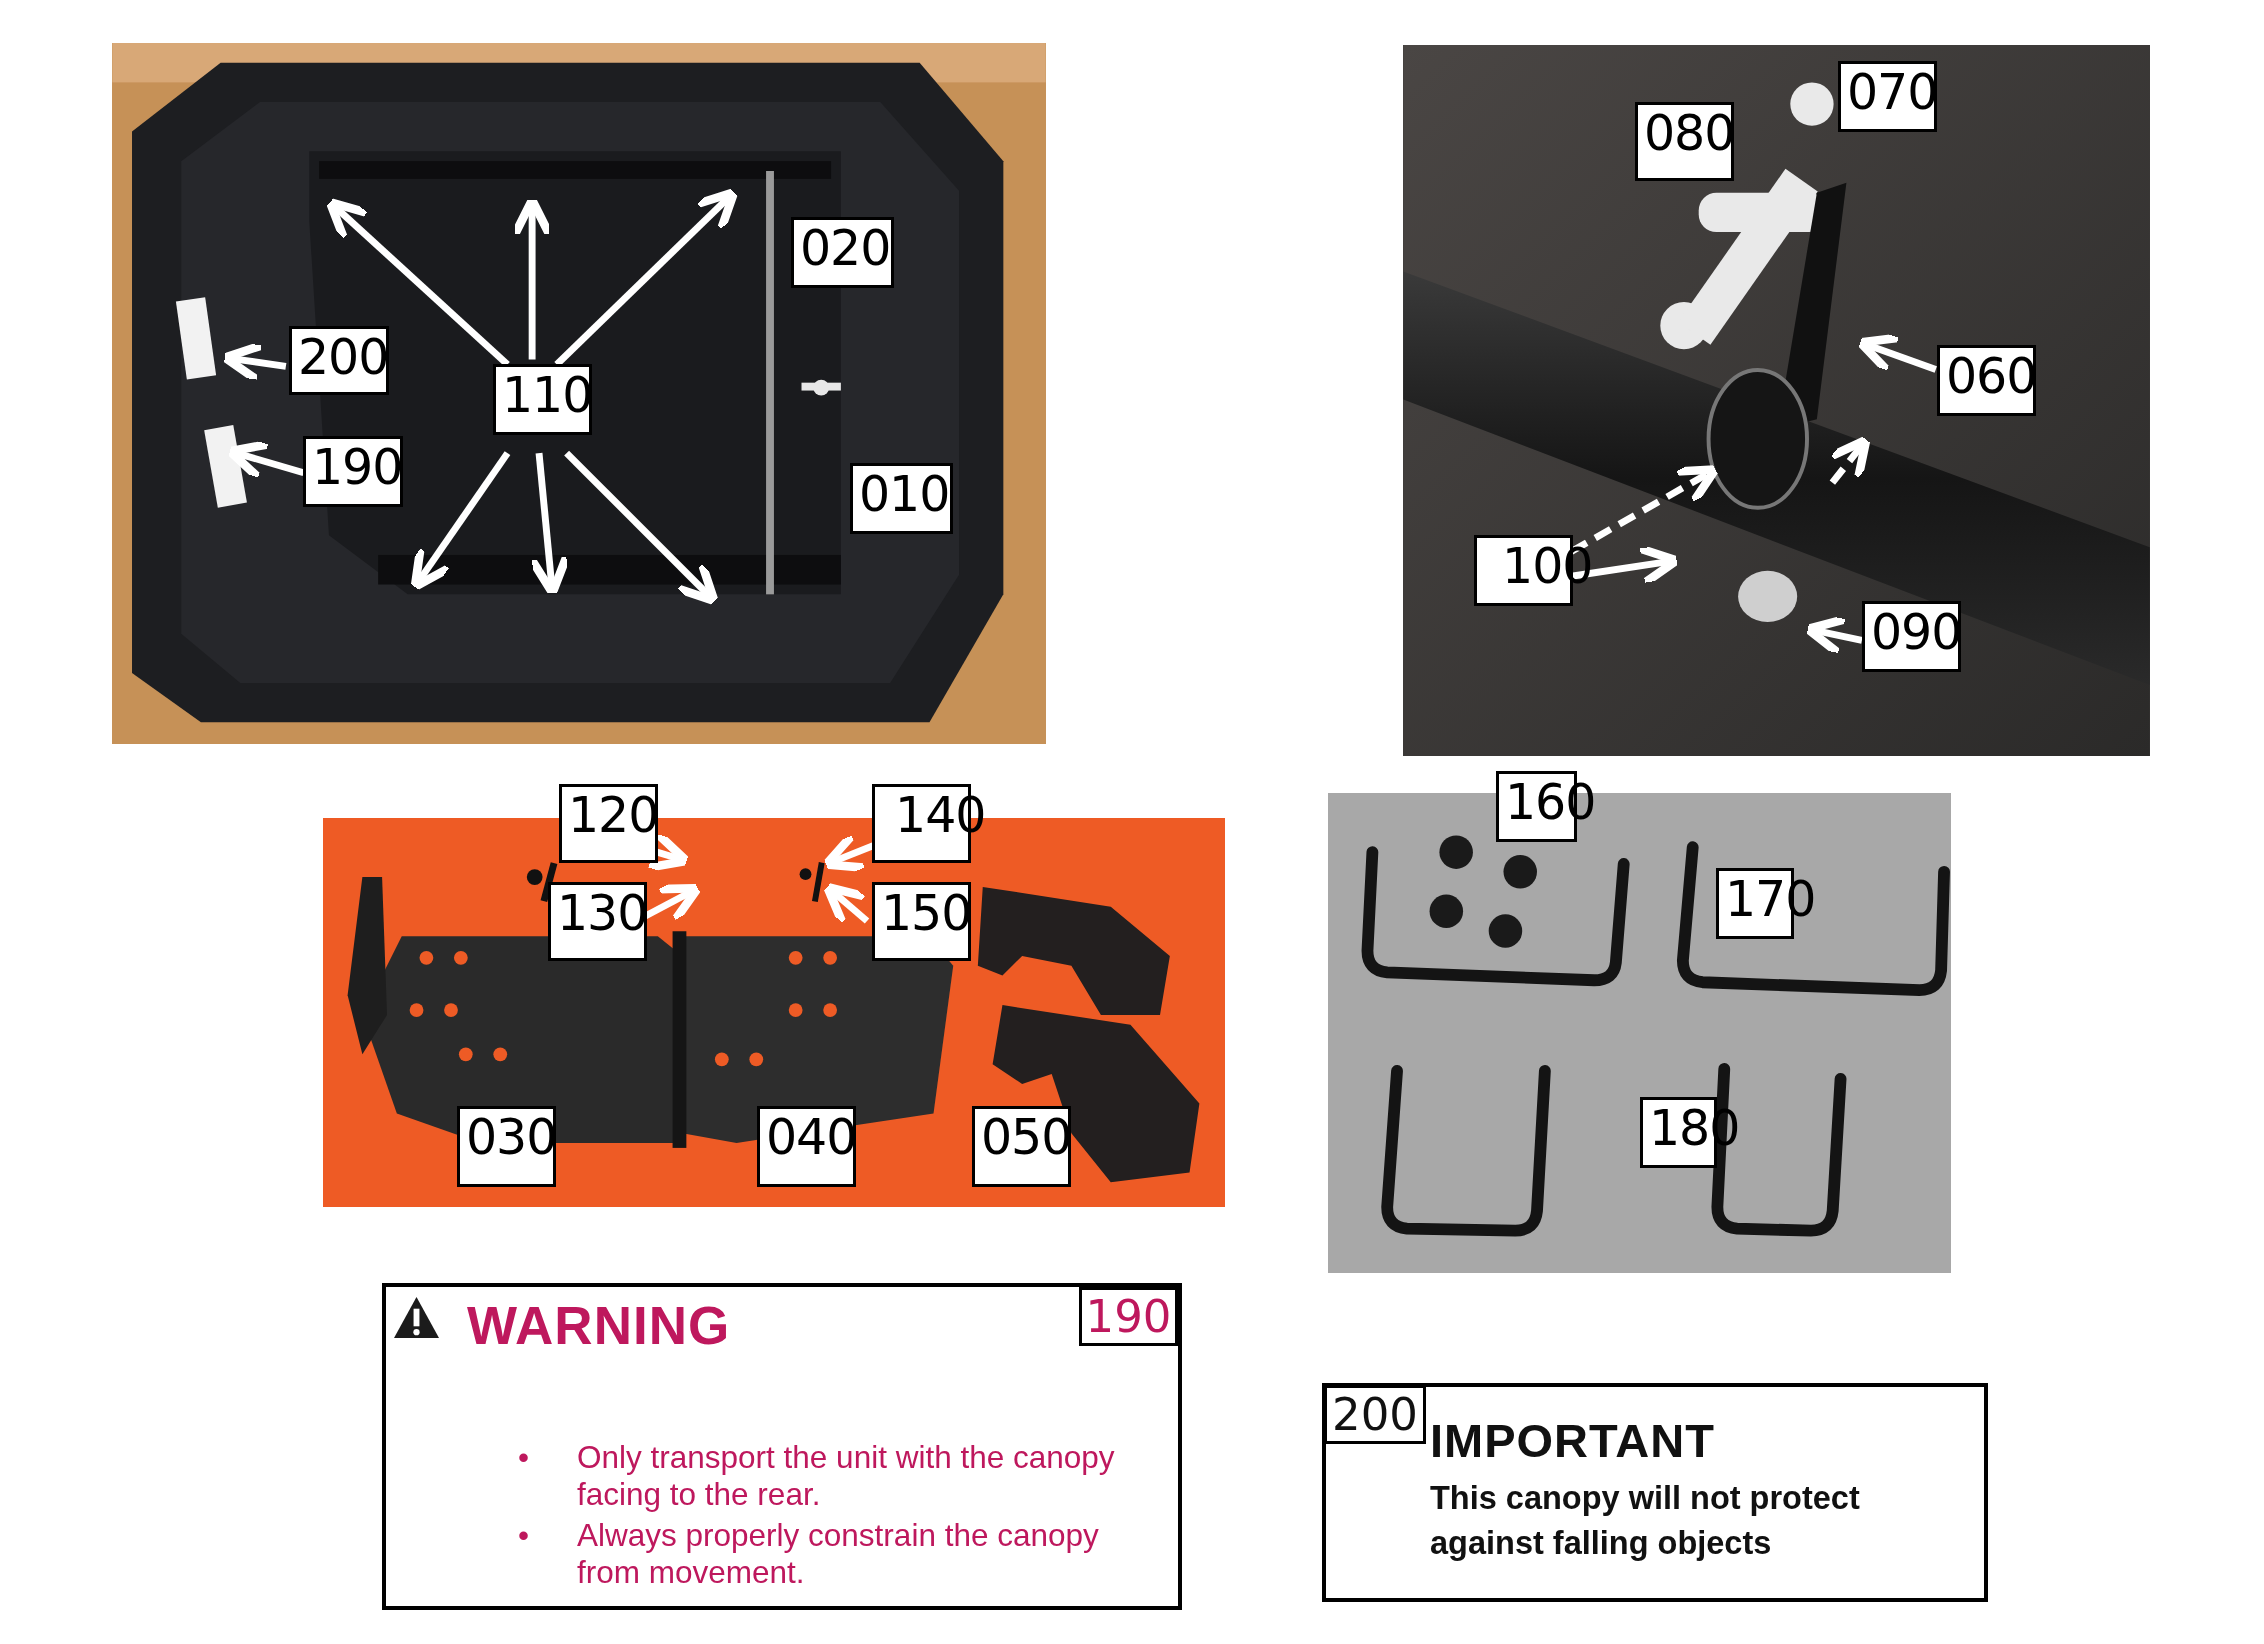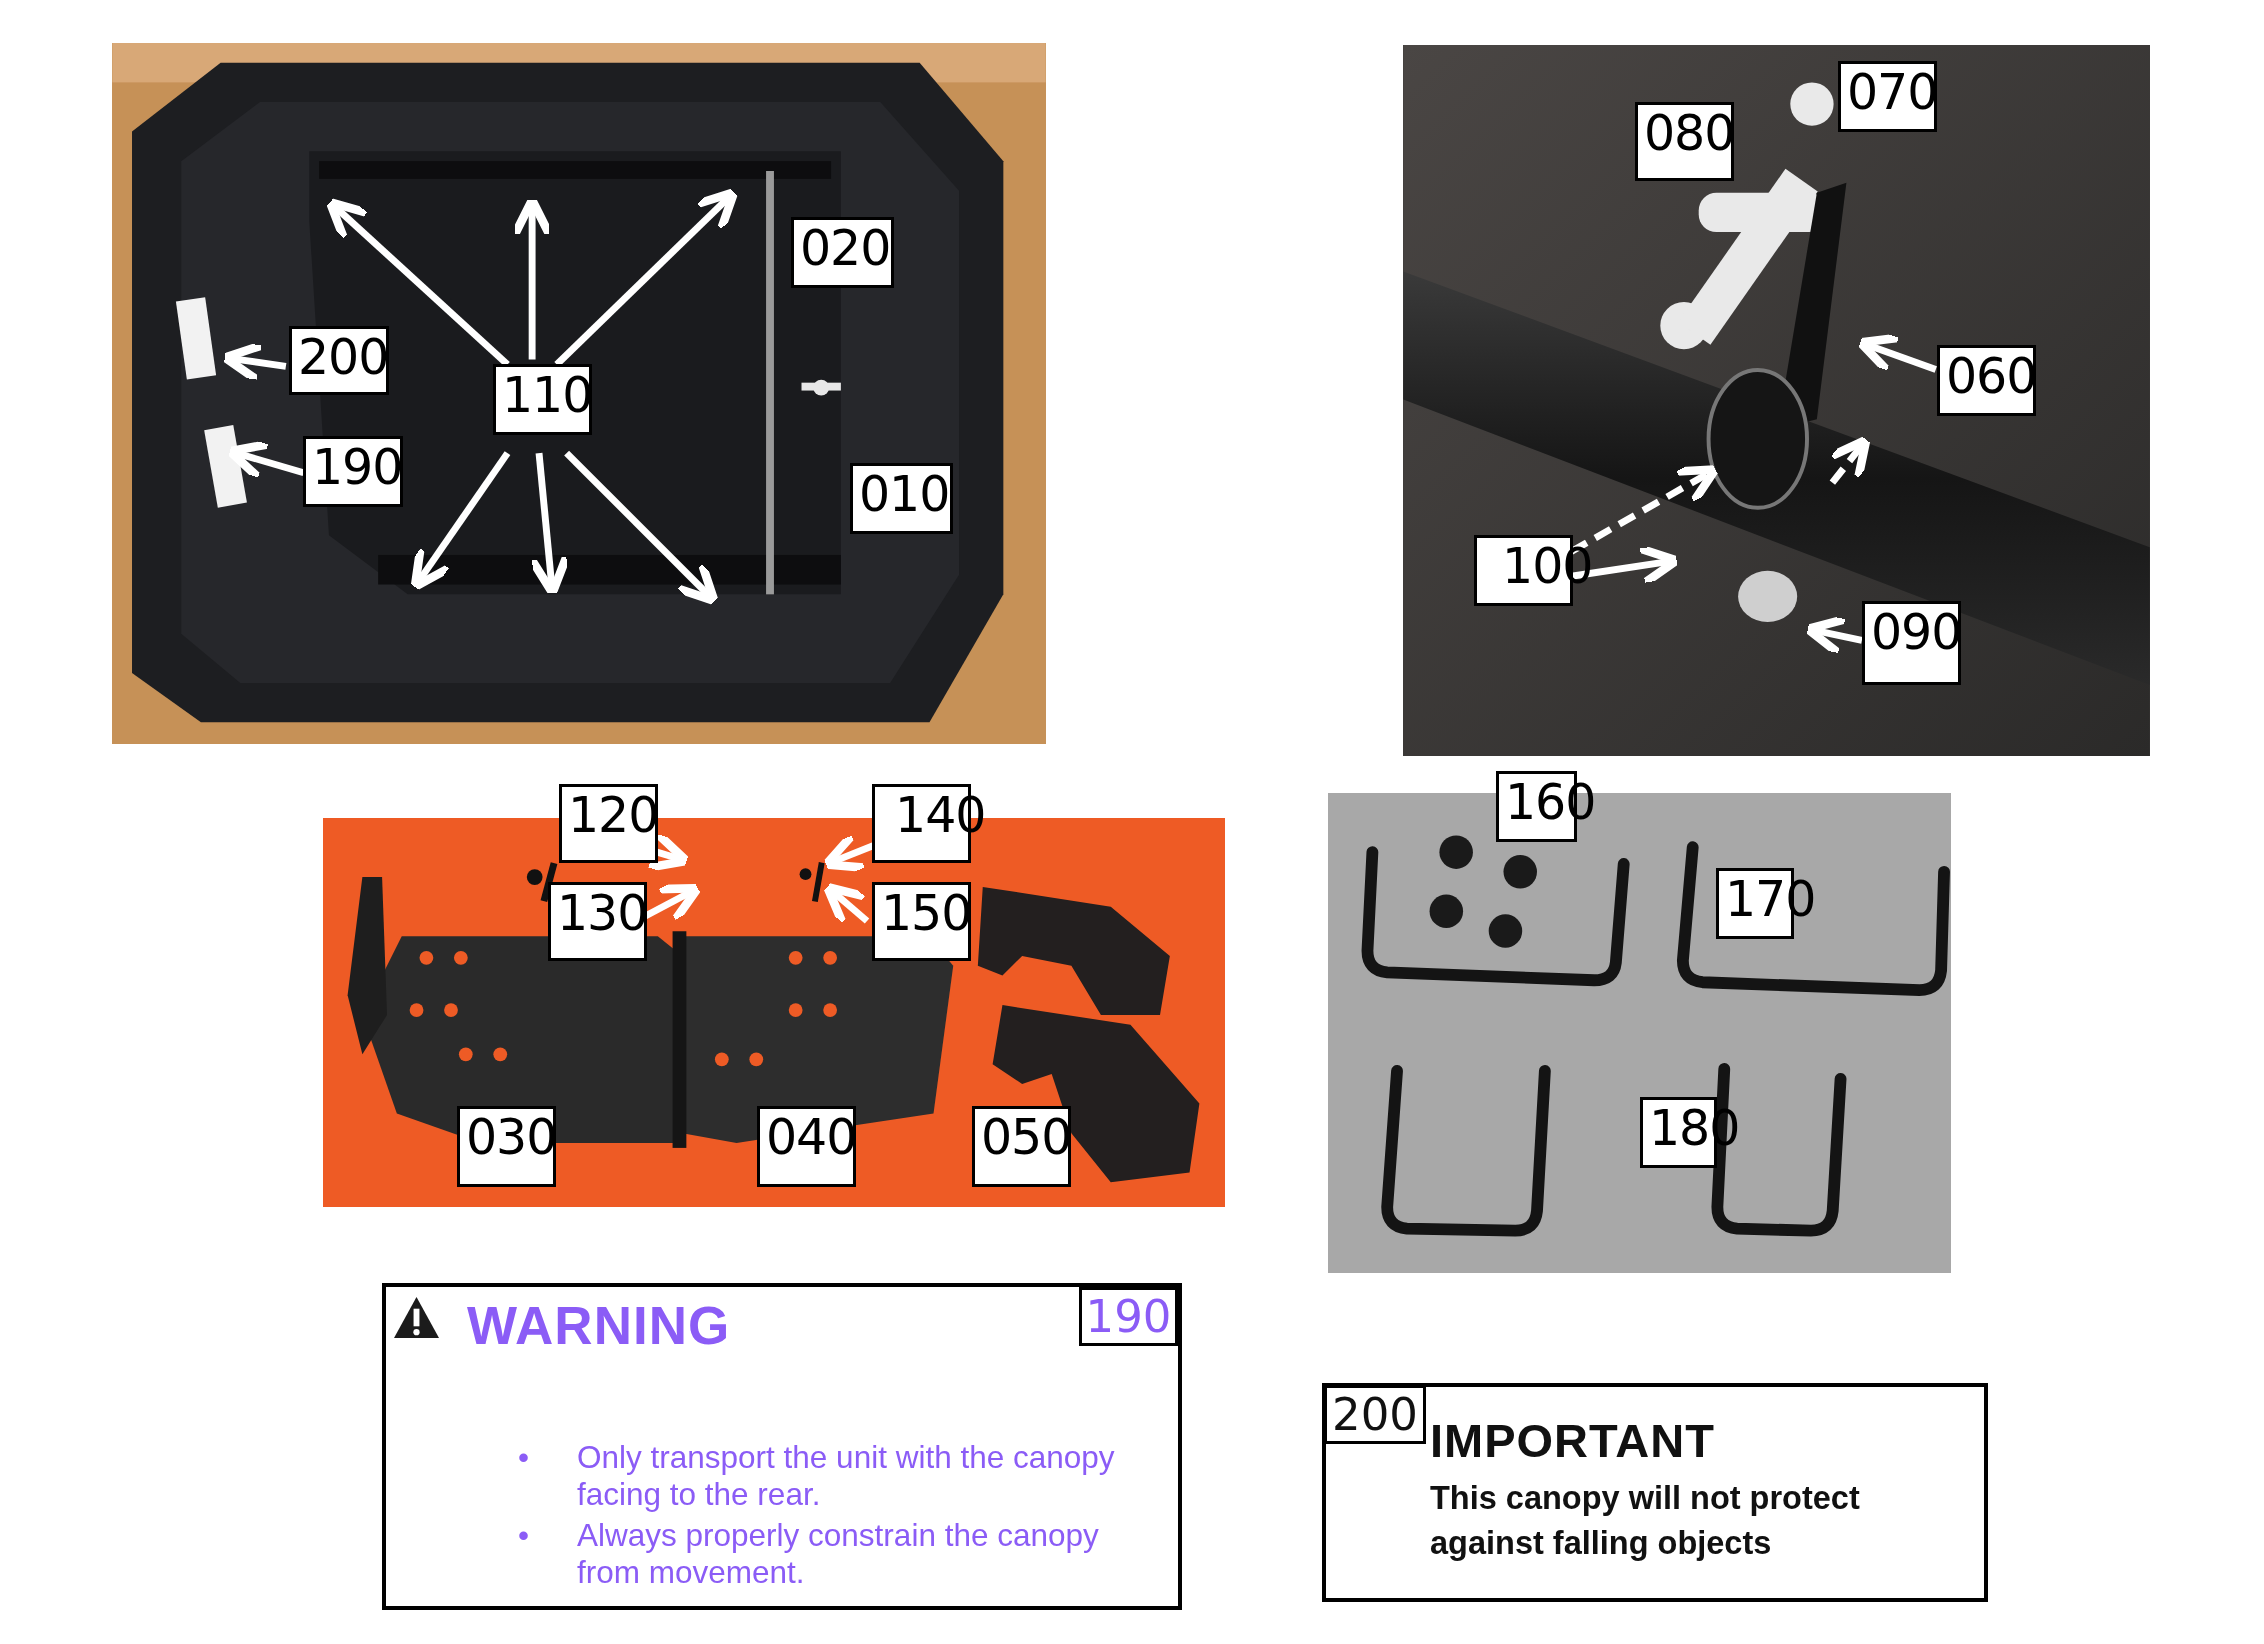--- a/index.html
+++ b/index.html
@@ -7,21 +7,21 @@
   .panel { position:absolute; overflow:hidden; }
   .callout {
     position:absolute; background:#ffffff; border:3px solid #000;
     font-family:"DejaVu Sans", sans-serif; font-size:49px; line-height:1;
     color:#000; padding:3.9px 5.9px; box-sizing:border-box; text-align:center; letter-spacing:-1px;
   }
   svg.overlay { position:absolute; left:0; top:0; pointer-events:none; }
   .warn-box {
     position:absolute; left:382px; top:1283px; width:800px; height:327px;
     border:4.9px solid #000; box-sizing:border-box; background:#fff;
-    font-family:"Liberation Sans", sans-serif; color:#8b5cf6;
+    font-family:"Liberation Sans", sans-serif; color:#be185d;
   }
   .warn-title { position:absolute; left:81px; top:7.9px; font-size:53px; font-weight:bold; letter-spacing:1px; }
   .warn-lead { position:absolute; left:81px; top:71px; font-size:31.5px; font-weight:bold; line-height:39px; width:690px; }
   .warn-list { position:absolute; left:81px; top:152px; margin:0; padding:0; list-style:none; width:690px; }
   .warn-list li { position:relative; padding-left:110px; font-size:31.5px; line-height:37px; margin-bottom:3.9px; }
   .warn-list li .bullet { position:absolute; left:51px; top:0; font-size:31.5px; }
   .ref-tag {
     position:absolute; background:#fff; border:3px solid #000; box-sizing:border-box;
     font-family:"DejaVu Sans", sans-serif; font-size:45px; line-height:1; text-align:center; padding-top:3.9px;
   }
@@ -168,21 +168,21 @@
 <div class="callout" style="left:791px; top:217px; width:103px; height:71px;">020</div>
 <div class="callout" style="left:493px; top:364px; width:99px; height:71px;">110</div>
 <div class="callout" style="left:289px; top:326px; width:100px; height:69px;">200</div>
 <div class="callout" style="left:303px; top:436px; width:100px; height:71px;">190</div>
 <div class="callout" style="left:850px; top:463px; width:103px; height:71px;">010</div>
 
 <div class="callout" style="left:1838px; top:61px; width:99px; height:71px;">070</div>
 <div class="callout" style="left:1635px; top:102px; width:99px; height:79px;">080</div>
 <div class="callout" style="left:1937px; top:345px; width:99px; height:71px;">060</div>
 <div class="callout" style="left:1474px; top:535px; width:99px; height:71px;padding-left:25px;">100</div>
-<div class="callout" style="left:1862px; top:601px; width:99px; height:84px;">090</div>
+<div class="callout" style="left:1862px; top:601px; width:99px; height:71px;">090</div>
 
 <div class="callout" style="left:548px; top:784px; width:99px; height:79px;margin-left:11px;">120</div>
 <div class="callout" style="left:548px; top:882px; width:99px; height:79px;">130</div>
 <div class="callout" style="left:872px; top:784px; width:99px; height:79px;padding-left:20px;">140</div>
 <div class="callout" style="left:872px; top:882px; width:99px; height:79px;">150</div>
 <div class="callout" style="left:457px; top:1106px; width:99px; height:81px;text-align:right;">030</div>
 <div class="callout" style="left:757px; top:1106px; width:99px; height:81px;">040</div>
 <div class="callout" style="left:972px; top:1106px; width:99px; height:81px;">050</div>
 
 <div class="callout" style="left:1496px; top:771px; width:81px; height:71px;">160</div>

